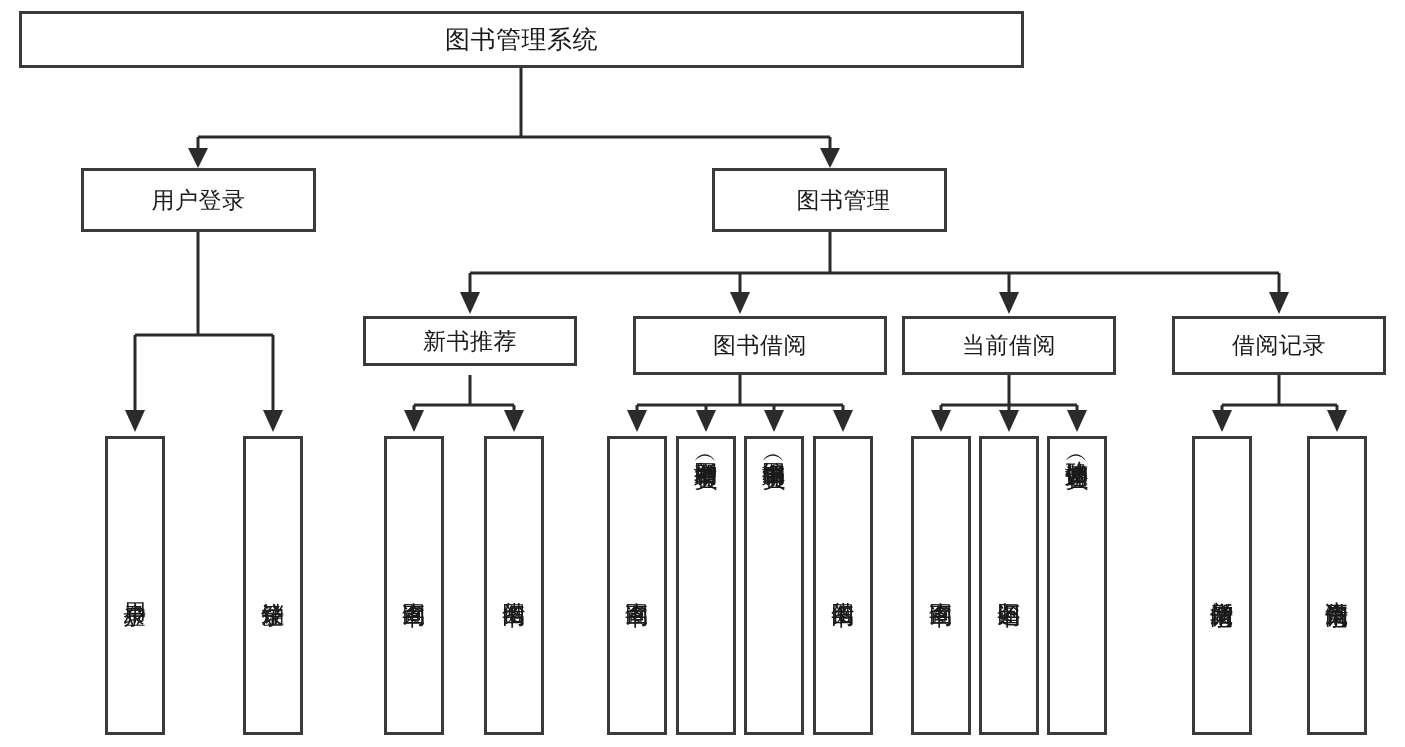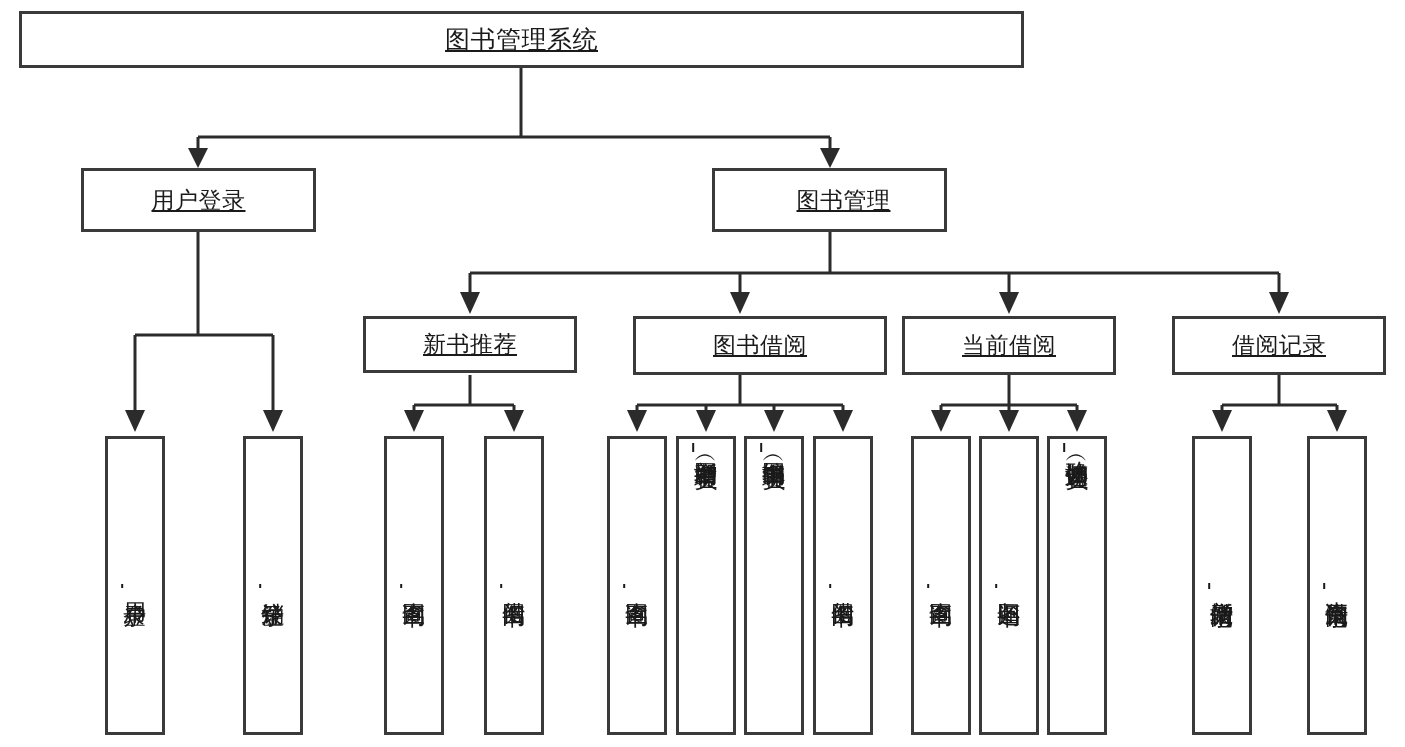--- a/index.html
+++ b/index.html
@@ -42,21 +42,20 @@
     border: 3px solid #3a3a3a;
     display: flex;
     align-items: center;
     justify-content: center;
     color: #1a1a1a;
   }
   .node-label {
     display: block;
     white-space: nowrap;
     letter-spacing: 0.5px;
-    text-decoration: underline;
   }
   
   .node.root .node-label {
     font-size: 25px;
   }
   
   .node.branch .node-label {
     font-size: 23px;
   }
   
@@ -163,21 +162,21 @@
   </div>
 
   <div class="node branch" style="left:81px; top:168px; width:235px; height:64px;">
     <span class="node-label">用户登录</span>
   </div>
 
   <div class="node branch" style="left:712px; top:168px; width:235px; height:64px;padding-left:28px;">
     <span class="node-label">图书管理</span>
   </div>
 
-  <div class="node branch" style="left:363px; top:316px; width:214px; height:57px;">
+  <div class="node branch" style="left:363px; top:316px; width:214px; height:50px;">
     <span class="node-label">新书推荐</span>
   </div>
 
   <div class="node branch" style="left:633px; top:316px; width:254px; height:59px;">
     <span class="node-label">图书借阅</span>
   </div>
 
   <div class="node branch" style="left:1172px; top:316px; width:214px; height:59px;">
     <span class="node-label">借阅记录</span>
   </div>

